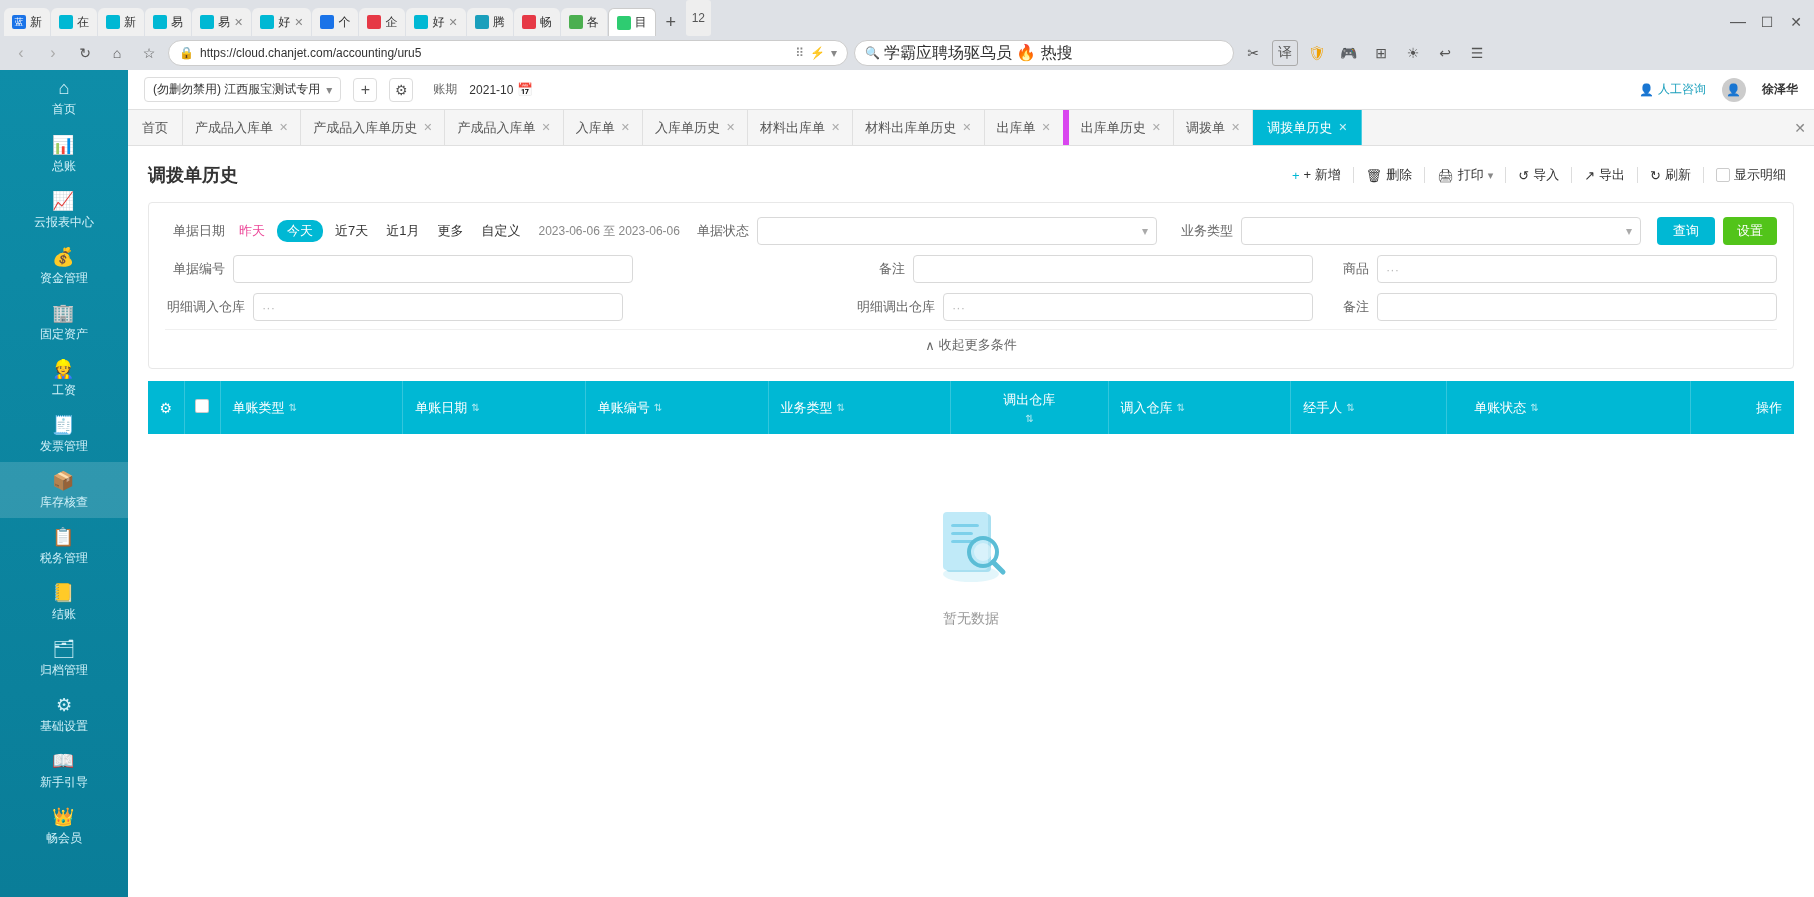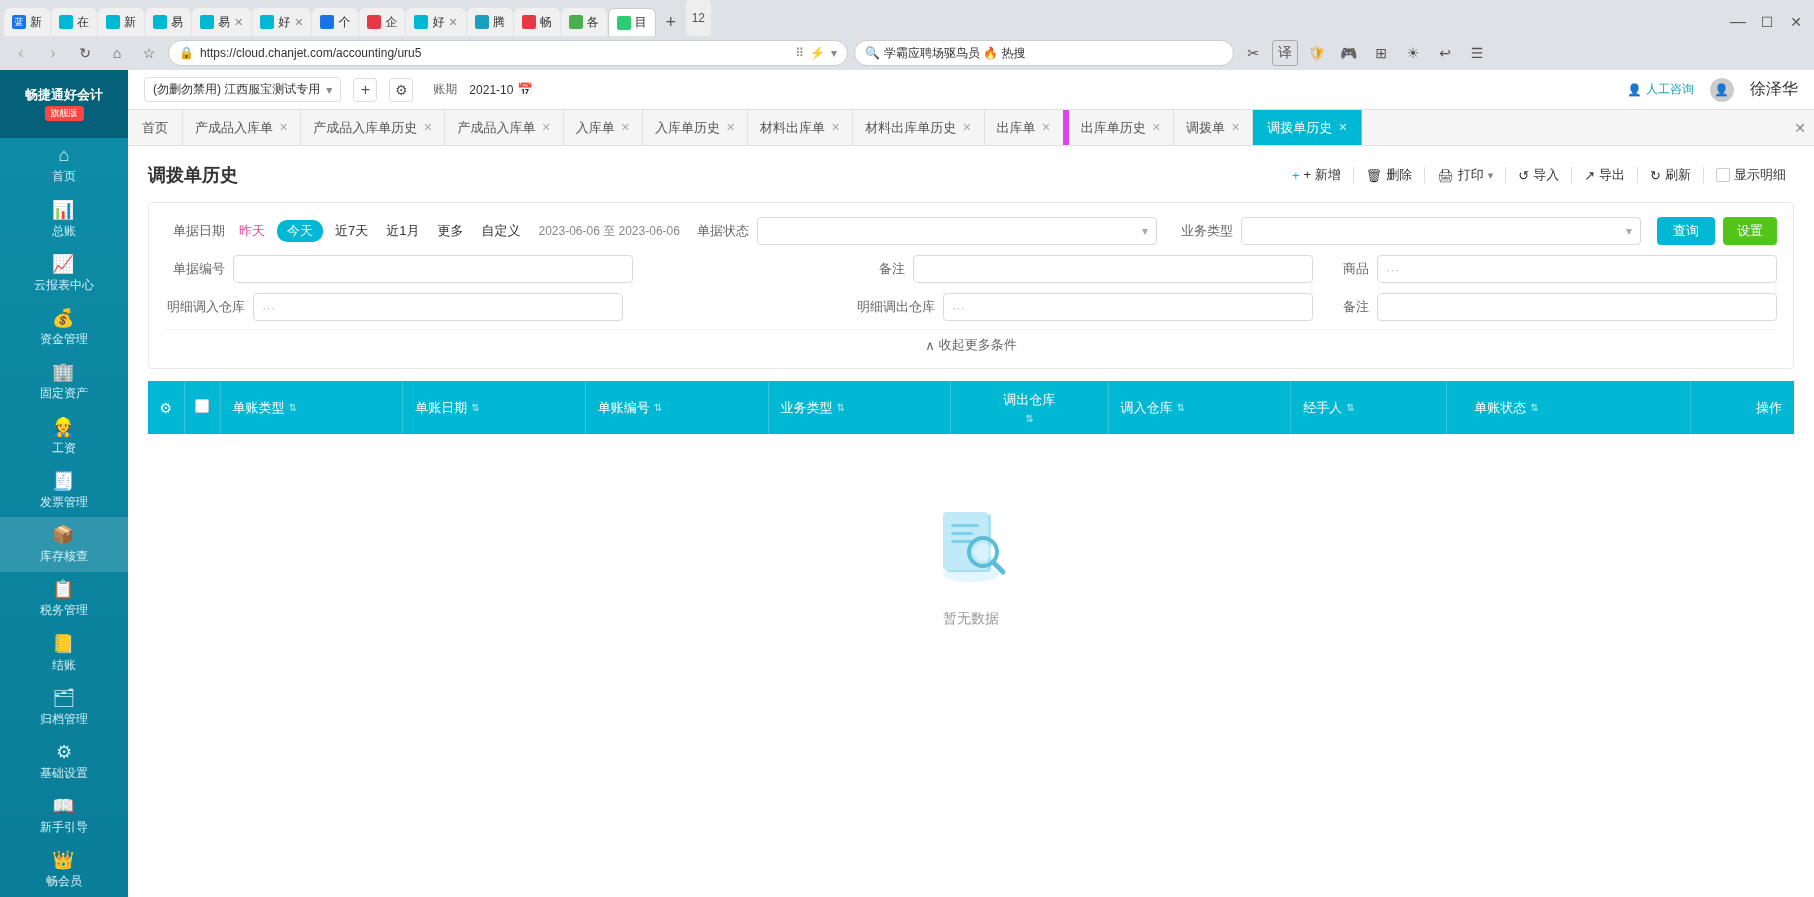--- a/index.html
+++ b/index.html
@@ -87,40 +87,36 @@
     <button style="width:26px;height:26px;border-radius:50%;border:none;background:none;font-size:14px;color:#555;cursor:pointer;display:flex;align-items:center;justify-content:center;">☆</button>
     <div style="flex:1;max-width:680px;height:26px;background:#fff;border-radius:13px;display:flex;align-items:center;padding:0 10px;font-size:12px;border:1px solid #ccc;gap:6px;cursor:text;">
       <span style="color:#0a0;font-size:12px;">🔒</span>
       <span style="color:#333;font-size:12px;overflow:hidden;white-space:nowrap;">https://cloud.chanjet.com/accounting/uru5</span>
       <span style="margin-left:auto;color:#888;font-size:12px;">⠿</span>
       <span style="color:#888;font-size:12px;">⚡</span>
       <span style="color:#888;font-size:12px;">▾</span>
     </div>
     <div style="flex:1;max-width:380px;height:26px;background:#fff;border-radius:13px;display:flex;align-items:center;padding:0 10px;font-size:12px;color:#333;border:1px solid #ccc;gap:4px;cursor:text;">
       <span style="color:#aaa;font-size:12px;">🔍</span>
-      <span style="font-size:12px;color:#333;">学霸应聘场驱鸟员 🔥 热搜</span>
+      <span style="font-size:16px;color:#333;">学霸应聘场驱鸟员 🔥 热搜</span>
     </div>
     <div style="width:26px;height:26px;display:flex;align-items:center;justify-content:center;font-size:14px;color:#555;cursor:pointer;">✂</div>
     <div style="width:26px;height:26px;display:flex;align-items:center;justify-content:center;font-size:14px;color:#555;cursor:pointer;border:1px solid #aaa;border-radius:3px;">译</div>
     <div style="width:26px;height:26px;display:flex;align-items:center;justify-content:center;font-size:14px;color:#f0a000;cursor:pointer;">🛡</div>
     <div style="width:26px;height:26px;display:flex;align-items:center;justify-content:center;font-size:14px;color:#555;cursor:pointer;">🎮</div>
     <div style="width:26px;height:26px;display:flex;align-items:center;justify-content:center;font-size:14px;color:#555;cursor:pointer;">⊞</div>
     <div style="width:26px;height:26px;display:flex;align-items:center;justify-content:center;font-size:14px;color:#555;cursor:pointer;">☀</div>
     <div style="width:26px;height:26px;display:flex;align-items:center;justify-content:center;font-size:14px;color:#555;cursor:pointer;">↩</div>
     <div style="width:26px;height:26px;display:flex;align-items:center;justify-content:center;font-size:14px;color:#555;cursor:pointer;">☰</div>
   </div>
 </div>
 
 <div style="display:flex;height:827px;background:#fff;">
 
   <div style="width:128px;background:linear-gradient(180deg,#0e8da8 0%,#0a7d98 100%);display:flex;flex-direction:column;align-items:center;flex-shrink:0;overflow:hidden;">
-    <div style="width:128px;height:70px;background:#05607a;display:flex;flex-direction:column;align-items:center;justify-content:center;cursor:pointer;gap:2px;">
-      <div style="color:#fff;font-size:13px;font-weight:bold;line-height:1.3;">畅捷通好会计</div>
-      <div style="background:#ff4444;color:#fff;font-size:9px;padding:1px 6px;border-radius:3px;">旗舰版</div>
-    </div>
 
     <div style="width:100%;height:56px;display:flex;flex-direction:column;align-items:center;justify-content:center;color:#d0f0f8;cursor:pointer;gap:2px;font-size:12px;">
       <span style="font-size:18px;">⌂</span>
       <span>首页</span>
     </div>
     <div style="width:100%;height:56px;display:flex;flex-direction:column;align-items:center;justify-content:center;color:#d0f0f8;cursor:pointer;gap:2px;font-size:12px;">
       <span style="font-size:18px;">📊</span>
       <span>总账</span>
     </div>
     <div style="width:100%;height:56px;display:flex;flex-direction:column;align-items:center;justify-content:center;color:#d0f0f8;cursor:pointer;gap:2px;font-size:12px;">
@@ -186,21 +182,21 @@
       <div style="display:flex;align-items:center;gap:4px;cursor:pointer;font-size:12px;color:#333;">
         <span>2021-10</span>
         <span style="font-size:13px;color:#00b8d4;">📅</span>
       </div>
       <div style="margin-left:auto;display:flex;align-items:center;gap:16px;">
         <div style="font-size:12px;color:#1a9fbc;cursor:pointer;display:flex;align-items:center;gap:4px;">
           <span>👤</span>
           <span>人工咨询</span>
         </div>
         <div style="width:24px;height:24px;border-radius:50%;background:#ccc;display:flex;align-items:center;justify-content:center;font-size:12px;color:#555;cursor:pointer;">👤</div>
-        <div style="font-size:16px;color:#333;cursor:pointer;">徐泽华</div>
+        <div style="font-size:12px;color:#333;cursor:pointer;font-weight:bold;">徐泽华</div>
       </div>
     </div>
 
     <div style="height:36px;background:#f5f5f5;border-bottom:1px solid #e0e0e0;display:flex;align-items:center;overflow-x:auto;flex-shrink:0;white-space:nowrap;">
       <div style="height:36px;padding:0 14px;display:flex;align-items:center;font-size:13px;color:#555;cursor:pointer;border-right:1px solid #e0e0e0;background:#f5f5f5;flex-shrink:0;">
         <span>首页</span>
       </div>
       <div style="height:36px;padding:0 12px;display:flex;align-items:center;gap:6px;font-size:13px;color:#555;cursor:pointer;border-right:1px solid #e0e0e0;background:#f5f5f5;flex-shrink:0;">
         <span>产成品入库单</span>
         <span style="font-size:11px;color:#aaa;">✕</span>

